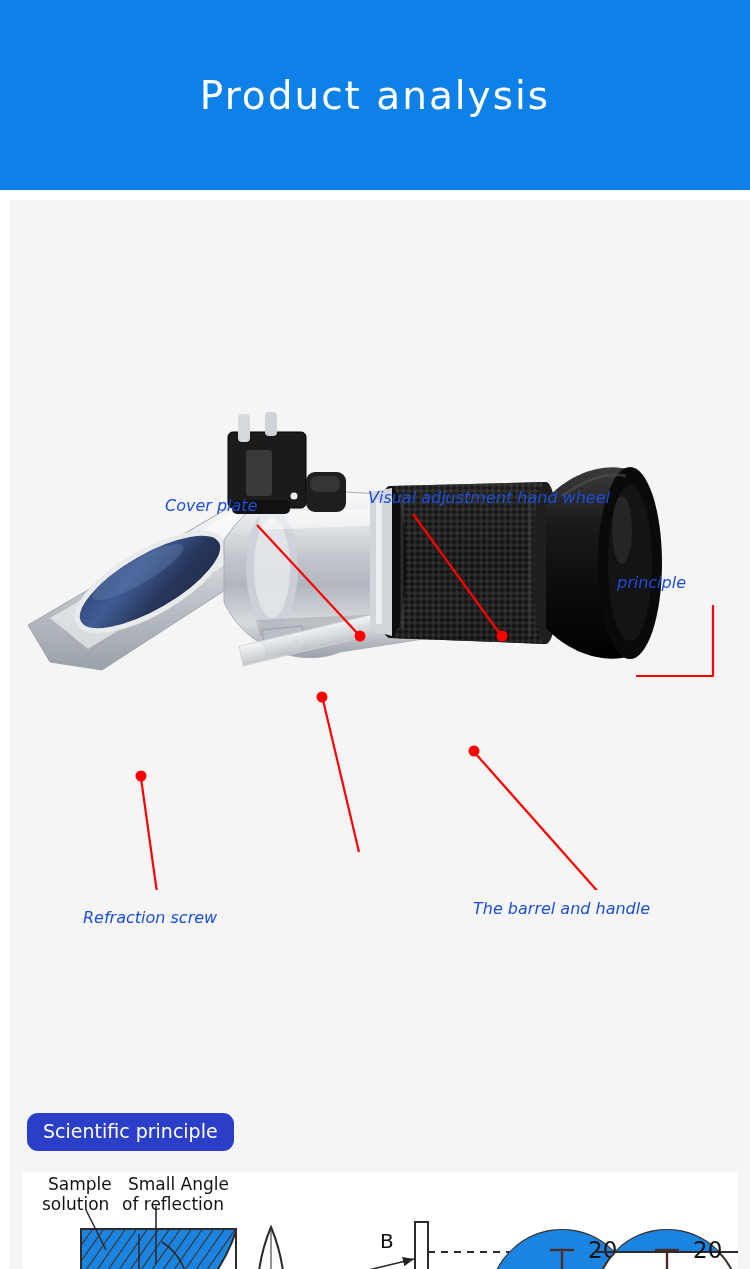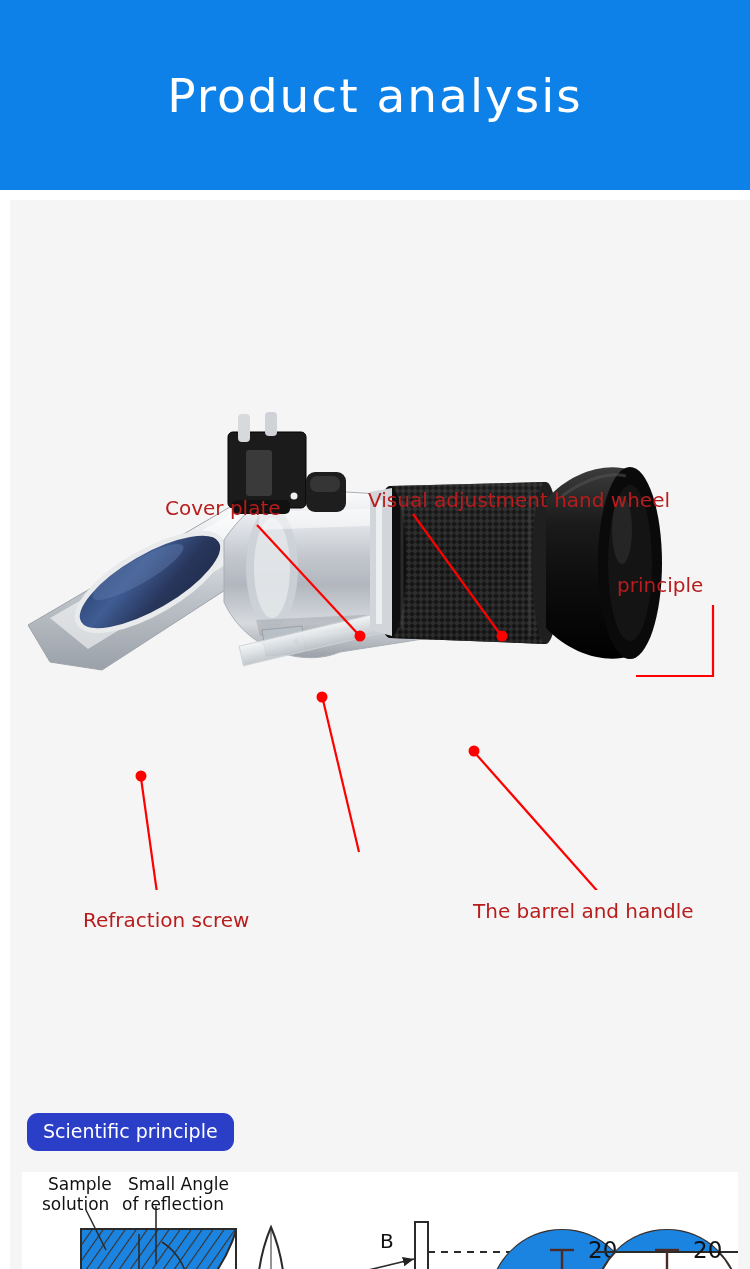--- a/index.html
+++ b/index.html
@@ -16,21 +16,21 @@
 
   
   .banner {
     position: absolute; left: 0; top: 0;
     width: 750px; height: 190px;
     background: #0d81e8;
     display: flex; align-items: center; justify-content: center;
   }
   .banner-title {
     color: #ffffff;
-    font-size: 47px;
+    font-size: 39px;
     font-weight: 400;
     letter-spacing: 2px;
     font-family: "DejaVu Sans", sans-serif;
   }
 
   
   .panel {
     position: absolute;
     left: 10px; top: 200px;
     width: 740px; height: 1069px;
@@ -38,24 +38,25 @@
   }
 
   
   .photo-area {
     position: absolute; left: 0; top: 0;
     width: 740px; height: 690px;
   }
 
   .callout-label {
     position: absolute;
-    color: #b91c1c;
+    color: #1d4ed8;
     font-family: "DejaVu Sans", sans-serif;
-    font-size: 20px;
+    font-size: 16px;
     white-space: nowrap;
+    font-style: italic;
   }
   .lbl-cover      { left: 155px; top: 296px; }
   .lbl-wheel      { left: 310px; top: 288px; margin-left: 48px; }
   .lbl-eyepiece   { left: 607px; top: 373px; }
   .lbl-refraction { left: 73px;  top: 708px; }
   .lbl-refscrew   { left: 267px; top: 657px; }
   .lbl-barrel     { left: 463px; top: 699px; }
 
   svg.overlay { position: absolute; left: 0; top: 0; pointer-events: none; }
 

